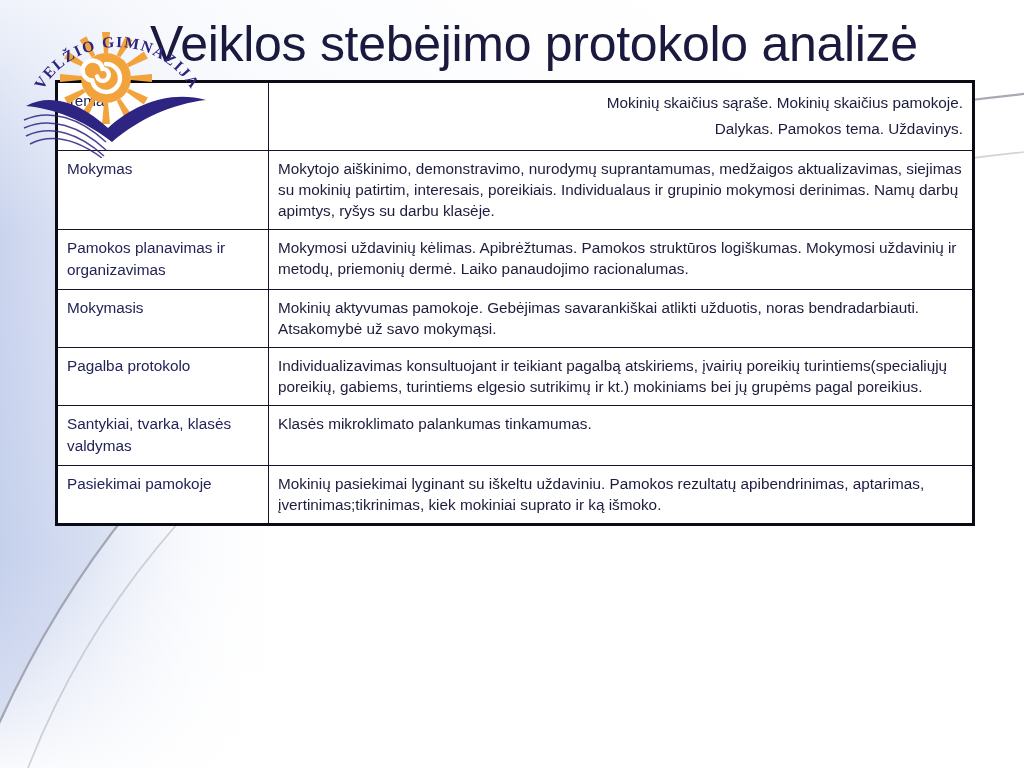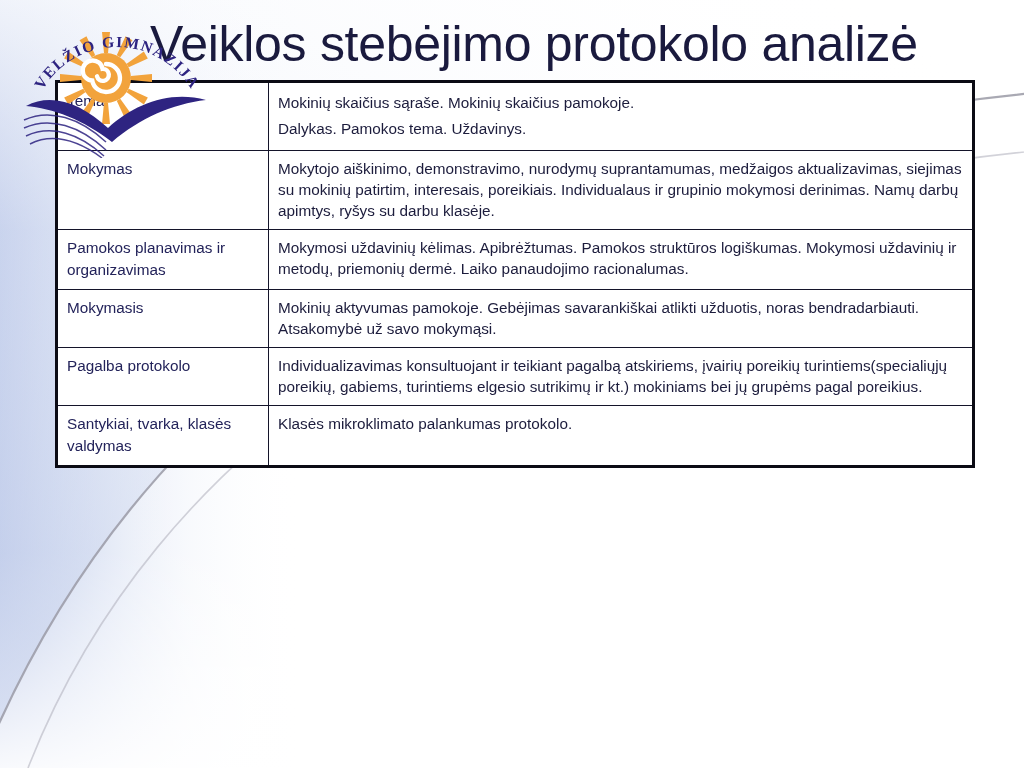--- a/index.html
+++ b/index.html
@@ -74,21 +74,21 @@
     background: #ffffff;
     color: #23235a;
     font-size: 15.3px;
     line-height: 22px;
   }
   #protocol-table td.desc {
     background: #ffffff;
   }
   
   #protocol-table tr.r0 td.desc { line-height: 26px; }
-  #protocol-table td p { margin: 0; }
+  #protocol-table td p { margin: 0; text-align: right; }
 </style>
 </head>
 <body>
 
 <svg id="bg-layer" viewBox="0 0 1024 768" preserveAspectRatio="none">
   <defs>
     <linearGradient id="leftWash" x1="0" y1="0" x2="1" y2="0">
       <stop offset="0" stop-color="#b9c6e8" stop-opacity="0.95"></stop>
       <stop offset="0.28" stop-color="#d3dcf1" stop-opacity="0.80"></stop>
       <stop offset="0.62" stop-color="#eef2fa" stop-opacity="0.45"></stop>
@@ -186,19 +186,23 @@
     </tr>
 
     <tr>
       <td class="cat">Pagalba protokolo</td>
       <td class="desc">Individualizavimas konsultuojant ir teikiant pagalbą atskiriems, įvairių poreikių turintiems(specialiųjų poreikių, gabiems, turintiems elgesio sutrikimų ir kt.) mokiniams bei jų grupėms pagal poreikius.</td>
     </tr>
 
 
     <tr>
       <td class="cat">Santykiai, tvarka, klasės valdymas</td>
-      <td class="desc">Klasės mikroklimato palankumas protokolo.</td>
-    </tr>
-
-
+      <td class="desc">Klasės mikroklimato palankumas tinkamumas.</td>
+    </tr>
+
+
+    <tr>
+      <td class="cat">Pasiekimai pamokoje</td>
+      <td class="desc">Mokinių pasiekimai lyginant su iškeltu uždaviniu. Pamokos rezultatų apibendrinimas, aptarimas, įvertinimas;tikrinimas, kiek mokiniai suprato ir ką išmoko.</td>
+    </tr>
 
   </tbody>
 </table>
 
 </body></html>

